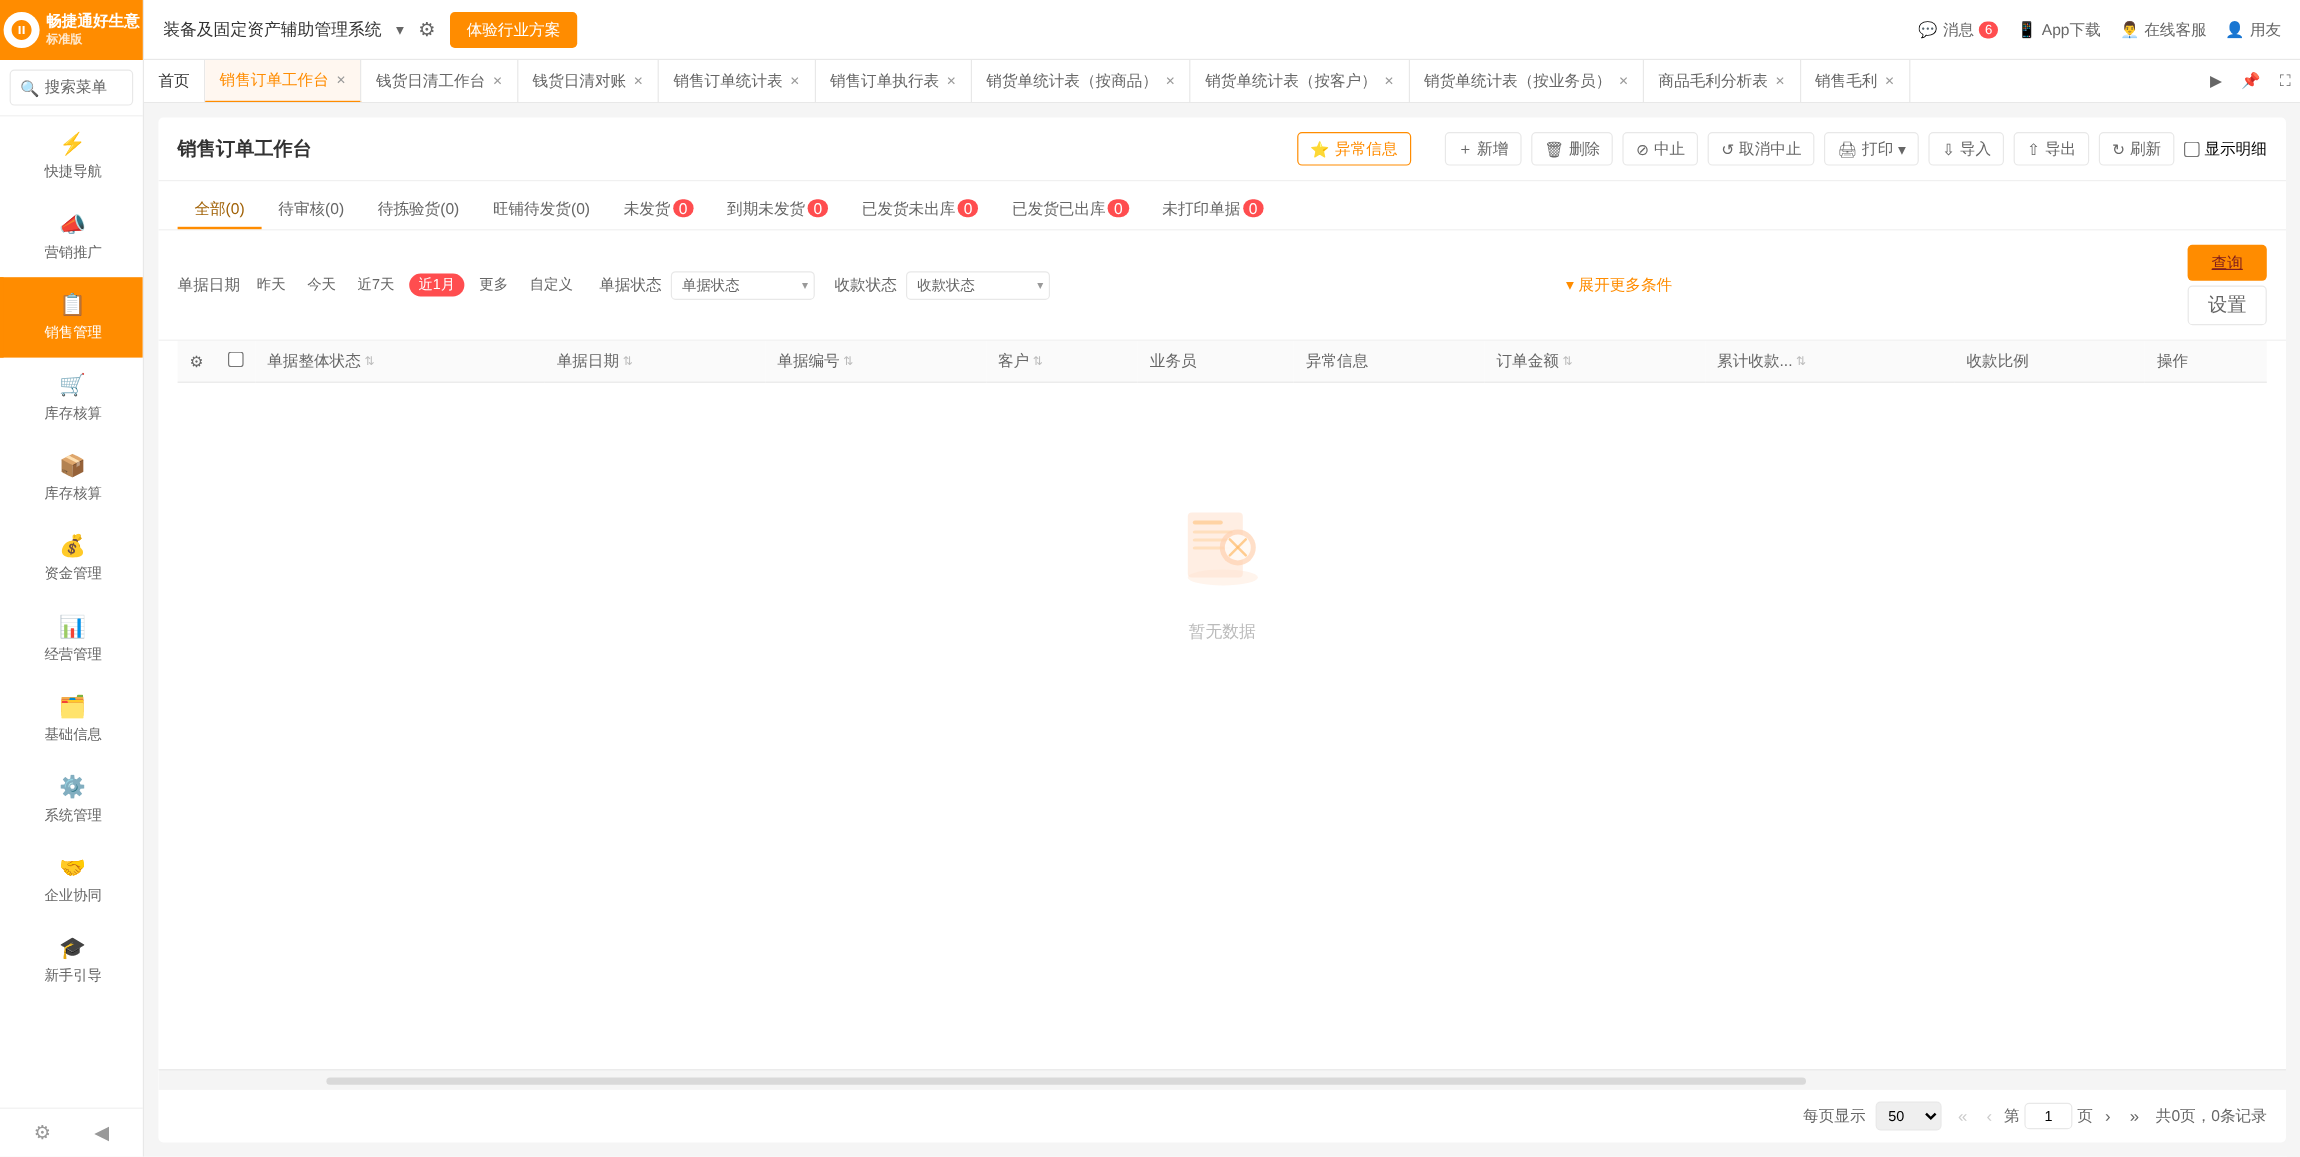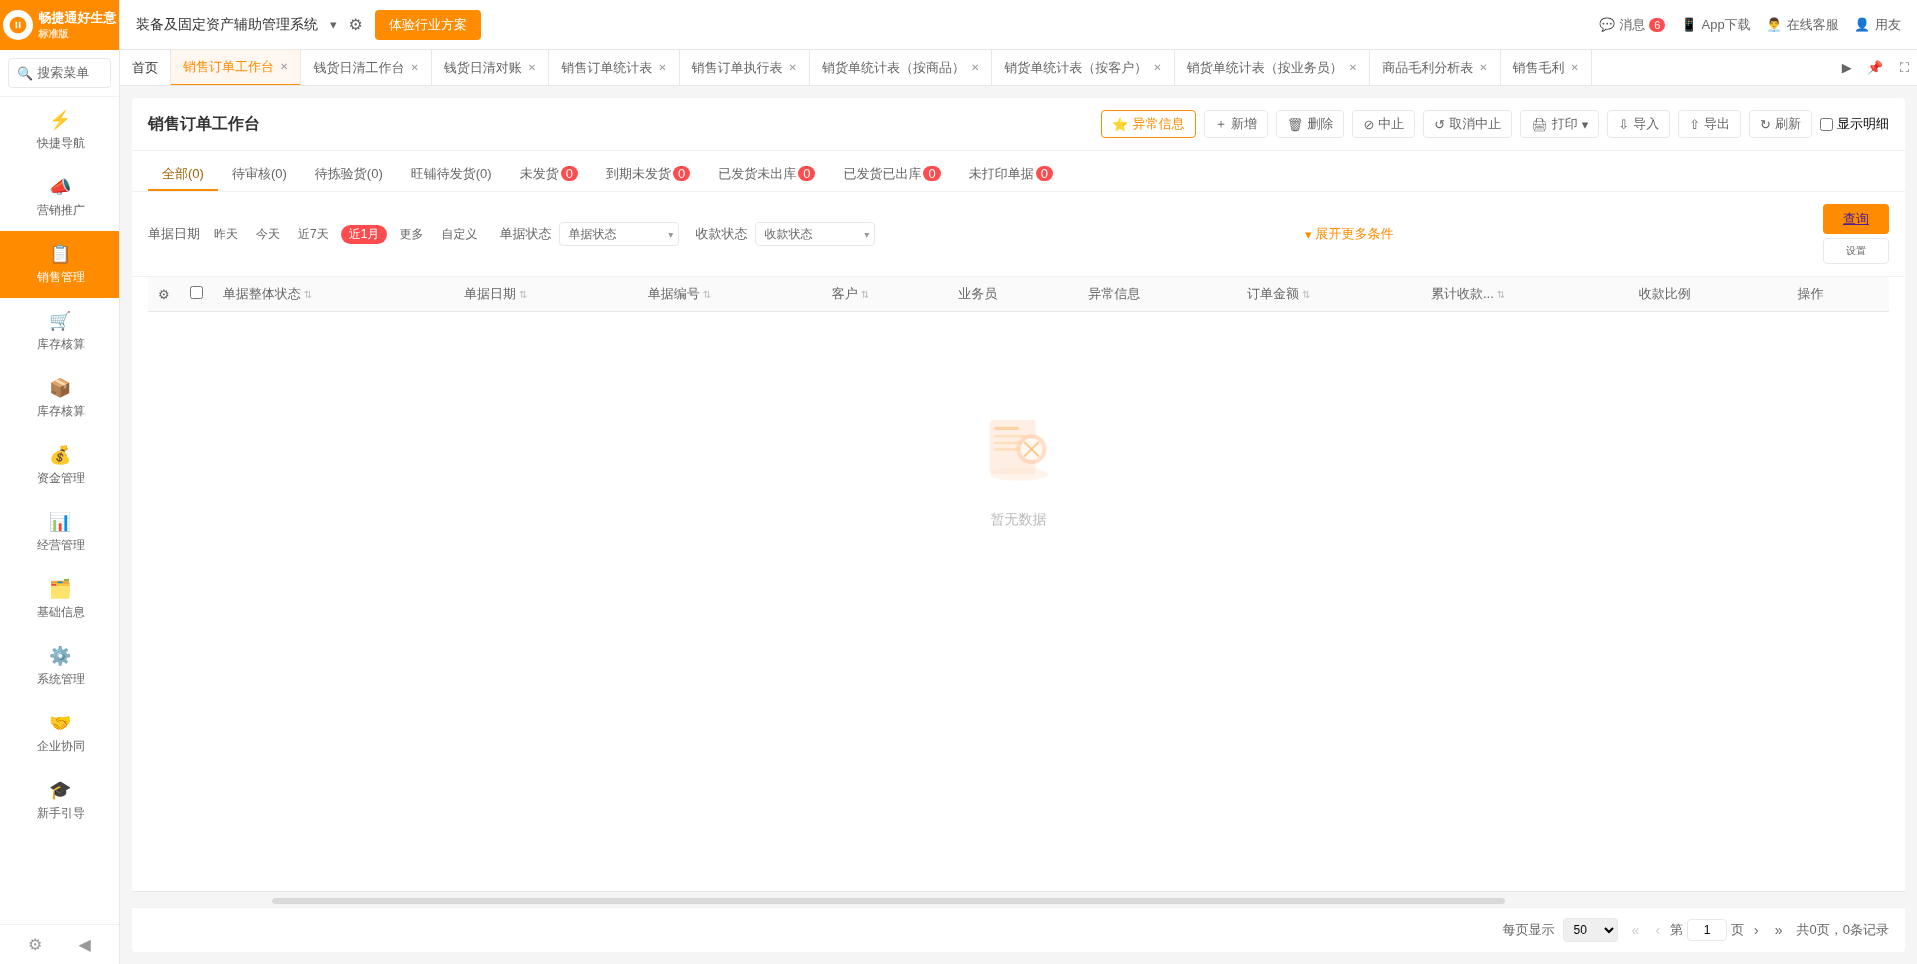--- a/index.html
+++ b/index.html
@@ -48,41 +48,41 @@
 
     
     .workarea { background: white; border-radius: 4px; flex: 1; display: flex; flex-direction: column; overflow: hidden; }
 
     
     .work-header { padding: 12px 16px; border-bottom: 1px solid #f0f0f0; display: flex; align-items: center; justify-content: space-between; }
     .work-title { font-size: 16px; font-weight: bold; color: #333; }
     .work-actions { display: flex; gap: 8px; align-items: center; }
     .work-action-btn { background: none; border: 1px solid #e8e8e8; border-radius: 4px; padding: 4px 10px; cursor: pointer; color: #666; font-size: 12px; display: flex; align-items: center; gap: 4px; }
     .smart-btn { background: white; border: 1px solid #ff8c00; color: #ff8c00; border-radius: 4px; padding: 4px 10px; cursor: pointer; font-size: 12px; display: flex; align-items: center; gap: 4px; }
-    .new-btn { background: none; border: 1px solid #e8e8e8; border-radius: 4px; padding: 4px 10px; cursor: pointer; color: #666; font-size: 12px; }
+    .new-btn { background: none; border: 1px solid #e8e8e8; border-radius: 4px; padding: 4px 10px; cursor: pointer; color: #666; font-size: 12px; margin-left: 20px; }
 
     
     .sub-tabs { padding: 8px 16px 0; border-bottom: 1px solid #f0f0f0; display: flex; gap: 0; }
     .sub-tab { padding: 6px 14px; cursor: pointer; color: #666; font-size: 13px; border-bottom: 2px solid transparent; }
     .sub-tab.active { color: #a16207; border-bottom-color: #ff8c00; }
     .sub-tab .badge-red { display: inline-block; background: #ff4d4f; color: white; border-radius: 10px; padding: 0 5px; font-size: 11px; margin-left: 2px; }
 
     
     .filter-area { padding: 12px 16px; border-bottom: 1px solid #f0f0f0; }
     .filter-row { display: flex; align-items: center; gap: 16px; flex-wrap: wrap; }
     .filter-item { display: flex; align-items: center; gap: 8px; }
     .filter-label { color: #666; font-size: 13px; white-space: nowrap; }
     .filter-dates { display: flex; gap: 6px; align-items: center; }
     .date-btn { background: none; border: none; cursor: pointer; color: #666; font-size: 12px; padding: 2px 6px; border-radius: 3px; }
     .filter-select { border: 1px solid #e8e8e8; border-radius: 4px; padding: 4px 24px 4px 8px; color: #666; background: white; cursor: pointer; font-size: 12px; min-width: 120px; appearance: none; position: relative; }
     .select-wrapper { position: relative; display: inline-block; }
     .select-wrapper::after { content: '▾'; position: absolute; right: 6px; top: 50%; transform: translateY(-50%); color: #999; pointer-events: none; font-size: 10px; }
     .expand-btn { color: #ff8c00; cursor: pointer; font-size: 12px; display: flex; align-items: center; gap: 4px; margin-left: auto; background: none; border: none; }
-    .query-btn { background: #ff8c00; color: #4c1d95; border: none; border-radius: 4px; padding: 6px 20px; cursor: pointer; font-size: 13px; text-decoration: underline; }
-    .setting-btn { background: none; border: 1px solid #e8e8e8; border-radius: 4px; padding: 5px 12px; cursor: pointer; color: #666; font-size: 10px; }
+    .query-btn { background: #ff8c00; color: #7f1d1d; border: none; border-radius: 4px; padding: 6px 20px; cursor: pointer; font-size: 13px; text-decoration: underline; }
+    .setting-btn { background: none; border: 1px solid #e8e8e8; border-radius: 4px; padding: 5px 12px; cursor: pointer; color: #666; font-size: 16px; }
 
     
     .table-header-bar { padding: 8px 16px; display: flex; align-items: center; justify-content: space-between; }
     .result-count { color: #666; font-size: 13px; }
     .result-count .count-num { color: #333; font-weight: bold; }
     .table-action-group { display: flex; gap: 12px; }
     .table-action-btn { background: none; border: none; cursor: pointer; color: #666; font-size: 12px; display: flex; align-items: center; gap: 3px; }
     .table-action-btn .dot { width: 8px; height: 8px; border-radius: 50%; display: inline-block; }
     .dot-green { background: #52c41a; }
     .dot-red { background: #ff4d4f; }

